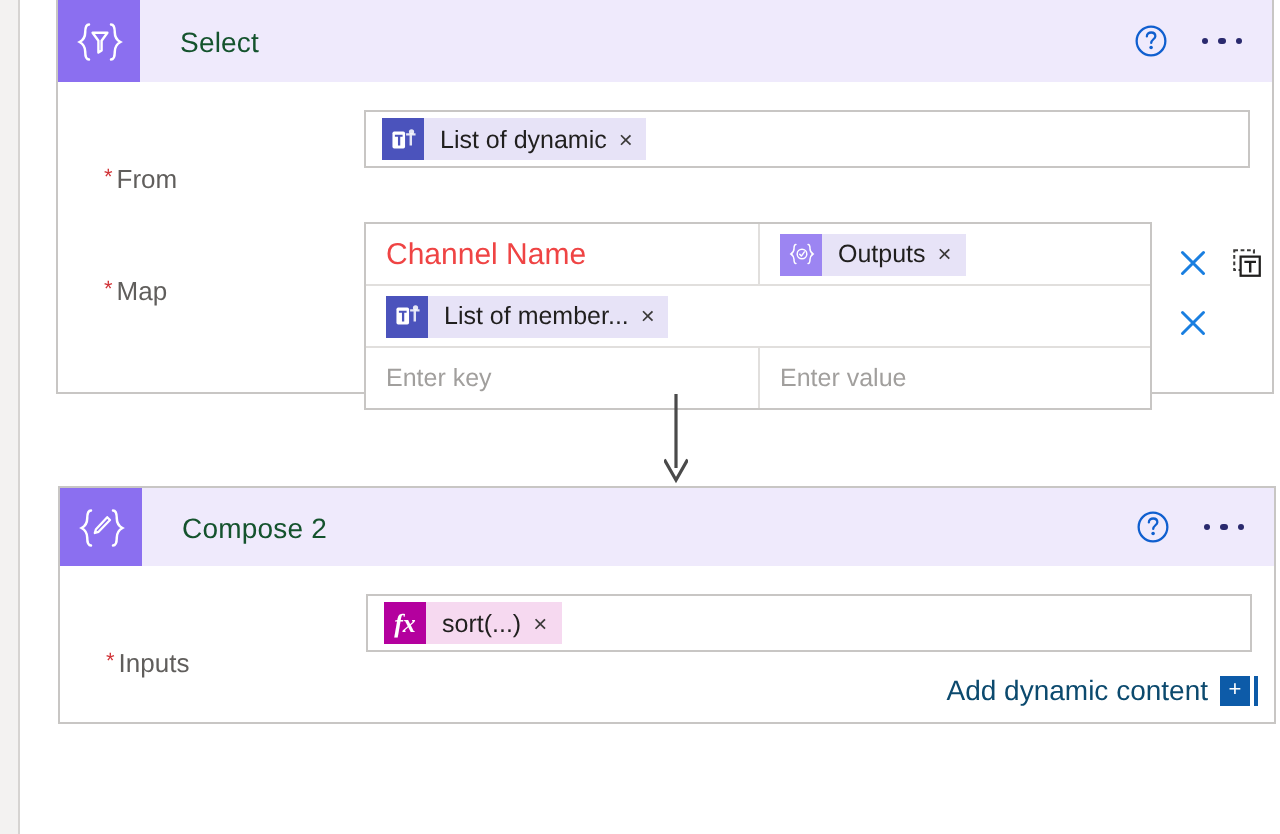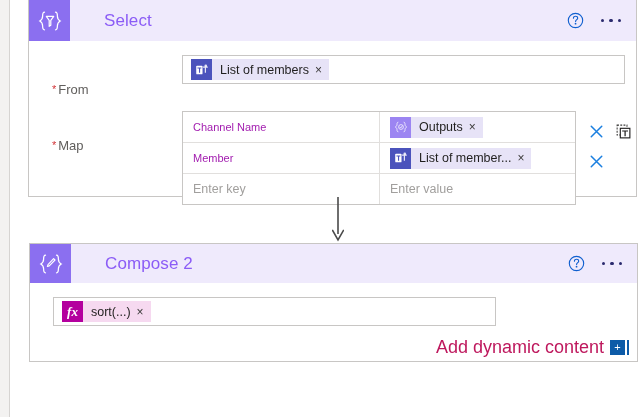--- a/index.html
+++ b/index.html
@@ -59,23 +59,23 @@
     height: 41px;
     background: #8b6ff0;
     display: flex;
     align-items: center;
     justify-content: center;
     flex: 0 0 auto;
   }
   .card-compose .op-icon { height: 39px; }
 
   .card-title {
-    margin-left: 34px;
-    font-size: 17px;
-    color: #8b5cf6;
+    margin-left: 20px;
+    font-size: 14px;
+    color: #14532d;
     letter-spacing: .1px;
   }
 
   .header-actions {
     position: absolute;
     right: 12px;
     top: 0;
     height: 100%;
     display: flex;
     align-items: center;
@@ -169,21 +169,21 @@
   .map-row:last-child { border-bottom: none; text-align: right; }
   .map-key, .map-val {
     display: flex;
     align-items: center;
     padding: 0 0 0 10px;
     box-sizing: border-box;
     overflow: hidden;
   }
   .map-key { width: 197px; flex: 0 0 197px; border-right: 1px solid #e1dfdd; }
   .map-val { width: 196px; flex: 0 0 196px; }
-  .cell-text { font-size: 11px; color: #a21caf; }
+  .cell-text { font-size: 15px; color: #ef4444; }
   .cell-placeholder { font-size: 12.5px; color: #a19f9d; }
 
   .row-actions {
     position: absolute;
     left: 560px;
     display: flex;
     align-items: center;
     gap: 12px;
     height: 30px;
   }
@@ -202,22 +202,22 @@
   
   .dyn-row {
     position: absolute;
     right: 12px;
     top: 54px;
     display: flex;
     align-items: center;
     gap: 6px;
   }
   .dyn-link {
-    color: #be185d;
-    font-size: 18px;
+    color: #0c4a6e;
+    font-size: 14px;
     cursor: pointer;
   }
   .dyn-badge {
     width: 15px; height: 15px;
     background: #0d5ba8;
     color: #fff;
     font-size: 11px;
     line-height: 15px;
     text-align: center;
     cursor: pointer;
@@ -275,21 +275,21 @@
         <div class="input-box from-input">
           <span class="token">
             <span class="token-icon teams">
               <svg width="14" height="14" viewBox="0 0 16 16" aria-hidden="true">
                 <path d="M9.2 4.1h5.4v1.35h-2.02V11.1h-1.4V5.45H9.2z" fill="#ffffff" opacity="0.85"></path>
                 <rect x="1.4" y="3.1" width="7.2" height="9.8" rx="1" fill="#ffffff"></rect>
                 <path d="M2.8 5.0h4.4v1.2H5.85v5.0H4.55v-5.0H2.8z" fill="#4b53bc"></path>
                 <circle cx="12.3" cy="3.3" r="1.5" fill="#ffffff" opacity="0.85"></circle>
               </svg>
             </span>
-            <span class="token-label">List of members</span>
+            <span class="token-label">List of dynamic</span>
             <span class="token-x">×</span>
           </span>
         </div>
       </div>
 
       <div class="field-row">
         <div class="field-label">
           <span class="req">*</span><span>Map</span>
         </div>
 
@@ -309,23 +309,20 @@
                     <path d="M8.6 8.2 L9.6 9.3 L11.5 6.7" fill="none" stroke="#ffffff" stroke-width="0.9" stroke-linecap="round" stroke-linejoin="round"></path>
                   </svg>
                 </span>
                 <span class="token-label">Outputs</span>
                 <span class="token-x">×</span>
               </span>
             </div>
           </div>
 
           <div class="map-row">
-            <div class="map-key">
-              <span class="cell-text">Member</span>
-            </div>
             <div class="map-val">
               <span class="token">
                 <span class="token-icon teams">
                   <svg width="14" height="14" viewBox="0 0 16 16" aria-hidden="true">
                     <path d="M9.2 4.1h5.4v1.35h-2.02V11.1h-1.4V5.45H9.2z" fill="#ffffff" opacity="0.85"></path>
                     <rect x="1.4" y="3.1" width="7.2" height="9.8" rx="1" fill="#ffffff"></rect>
                     <path d="M2.8 5.0h4.4v1.2H5.85v5.0H4.55v-5.0H2.8z" fill="#4b53bc"></path>
                     <circle cx="12.3" cy="3.3" r="1.5" fill="#ffffff" opacity="0.85"></circle>
                   </svg>
                 </span>
@@ -401,20 +398,23 @@
         <span class="ellipsis-icon">
           <i></i>
             <i></i>
             <i></i>
         </span>
       </div>
     </div>
 
     <div class="card-body">
       <div class="field-row">
+        <div class="field-label">
+          <span class="req">*</span><span>Inputs</span>
+        </div>
         <div class="input-box inputs-input">
           <span class="token token-fx">
             <span class="token-icon fx">fx</span>
             <span class="token-label">sort(...)</span>
             <span class="token-x">×</span>
           </span>
         </div>
       </div>
 
       <div class="dyn-row">

